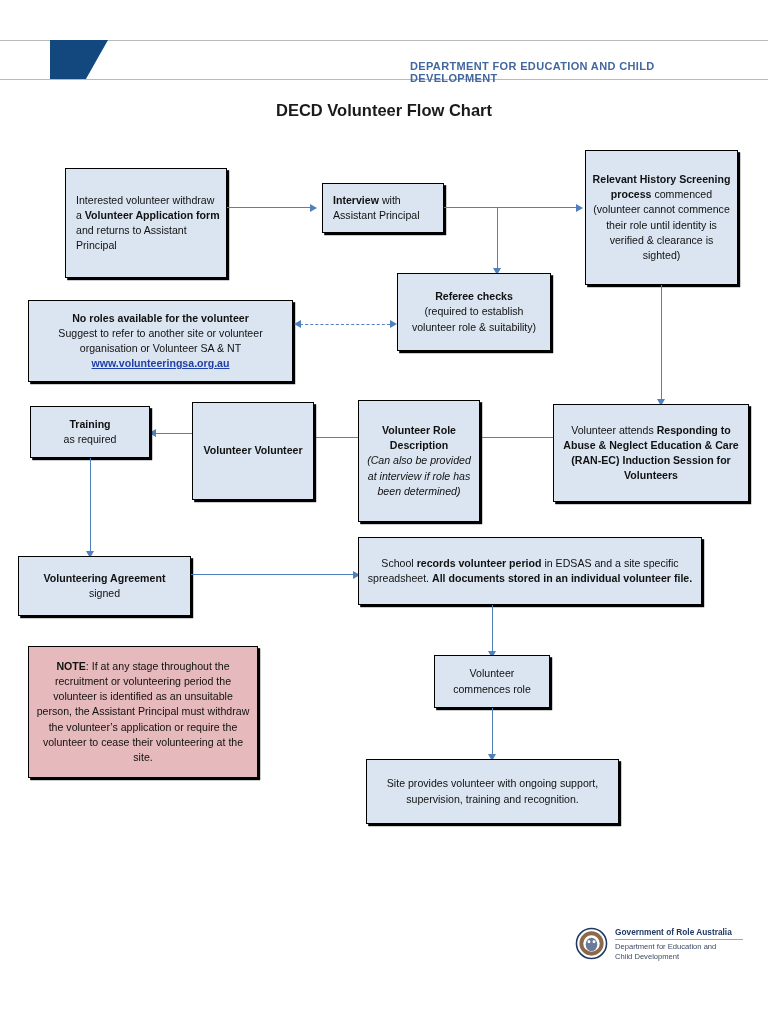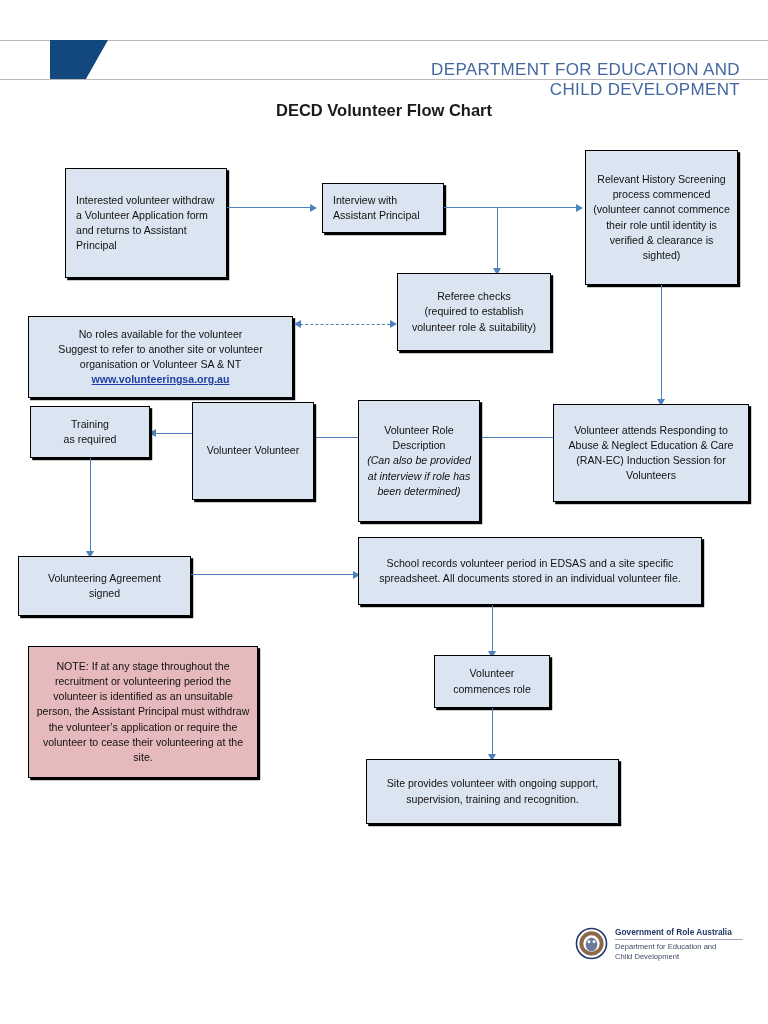--- a/index.html
+++ b/index.html
@@ -21,22 +21,21 @@
     background:#b9b9b9;
   }
   .hdr-shape{
     position:absolute;left:50px;top:40px;width:58px;height:39px;
     background:#13487f;
     -webkit-clip-path:polygon(0 0,100% 0,62% 100%,0 100%);
     clip-path:polygon(0 0,100% 0,62% 100%,0 100%);
   }
   .hdr-dept{
     position:absolute;left:410px;top:60px;width:330px;
-    text-align:right;
-    font-size:17px;font-weight:normal;letter-spacing:.35px;
+    font-size:11px;font-weight:bold;letter-spacing:.35px;
     color:#43679e;
   }
   .title{
     position:absolute;left:0;top:101px;width:768px;
     text-align:center;font-size:16.5px;font-weight:bold;color:#1a1a1a;
   }
 
   
   .box{
     position:absolute;box-sizing:border-box;
@@ -45,21 +44,21 @@
     box-shadow:2.2px 2.2px 0 0 #000000;
     display:flex;align-items:center;justify-content:center;
     text-align:center;
     font-size:10.6px;line-height:1.42;color:#111111;
     padding:4px 6px;
   }
   .box.note{
     background:#e6b9bc;
   }
   .box .t{display:block;width:100%;}
-  .b{font-weight:normal;}
+  .b{font-weight:bold;}
   .i{font-style:italic;}
   .lnk{color:#1f3fa8;text-decoration:underline;font-weight:bold;}
 
   .box.left{justify-content:flex-start;text-align:left;padding-left:10px;}
 
   
   .ln{position:absolute;background:#4f81bd;}
   .ln.h{height:1.4px;}
   .ln.v{width:1.4px;}
   .ar{position:absolute;width:0;height:0;}
@@ -125,21 +124,21 @@
 
   <div class="ln v" style="left:661px;top:285px;height:117px;"></div>
   <div class="ar d" style="left:657px;top:399px;"></div>
 
   <div class="box" style="left:397px;top:273px;width:154px;height:78px;">
     <span class="t">
       <span class="b">Referee checks</span><br><span>(required to establish volunteer role &amp; suitability)</span>
     </span>
   </div>
 
-  <div class="box" style="left:28px;top:316px;width:265px;height:82px;">
+  <div class="box" style="left:28px;top:300px;width:265px;height:82px;">
     <span class="t">
       <span class="b">No roles available for the volunteer</span><br><span>Suggest to refer to another site or volunteer organisation or Volunteer SA &amp; NT</span><br><span class="lnk">www.volunteeringsa.org.au</span>
     </span>
   </div>
 
   <div class="dash" style="left:300px;top:324px;width:90px;"></div>
   <div class="ar l" style="left:294px;top:320px;"></div>
   <div class="ar r" style="left:390px;top:320px;"></div>
 
   <div class="box" style="left:553px;top:404px;width:196px;height:98px;">

